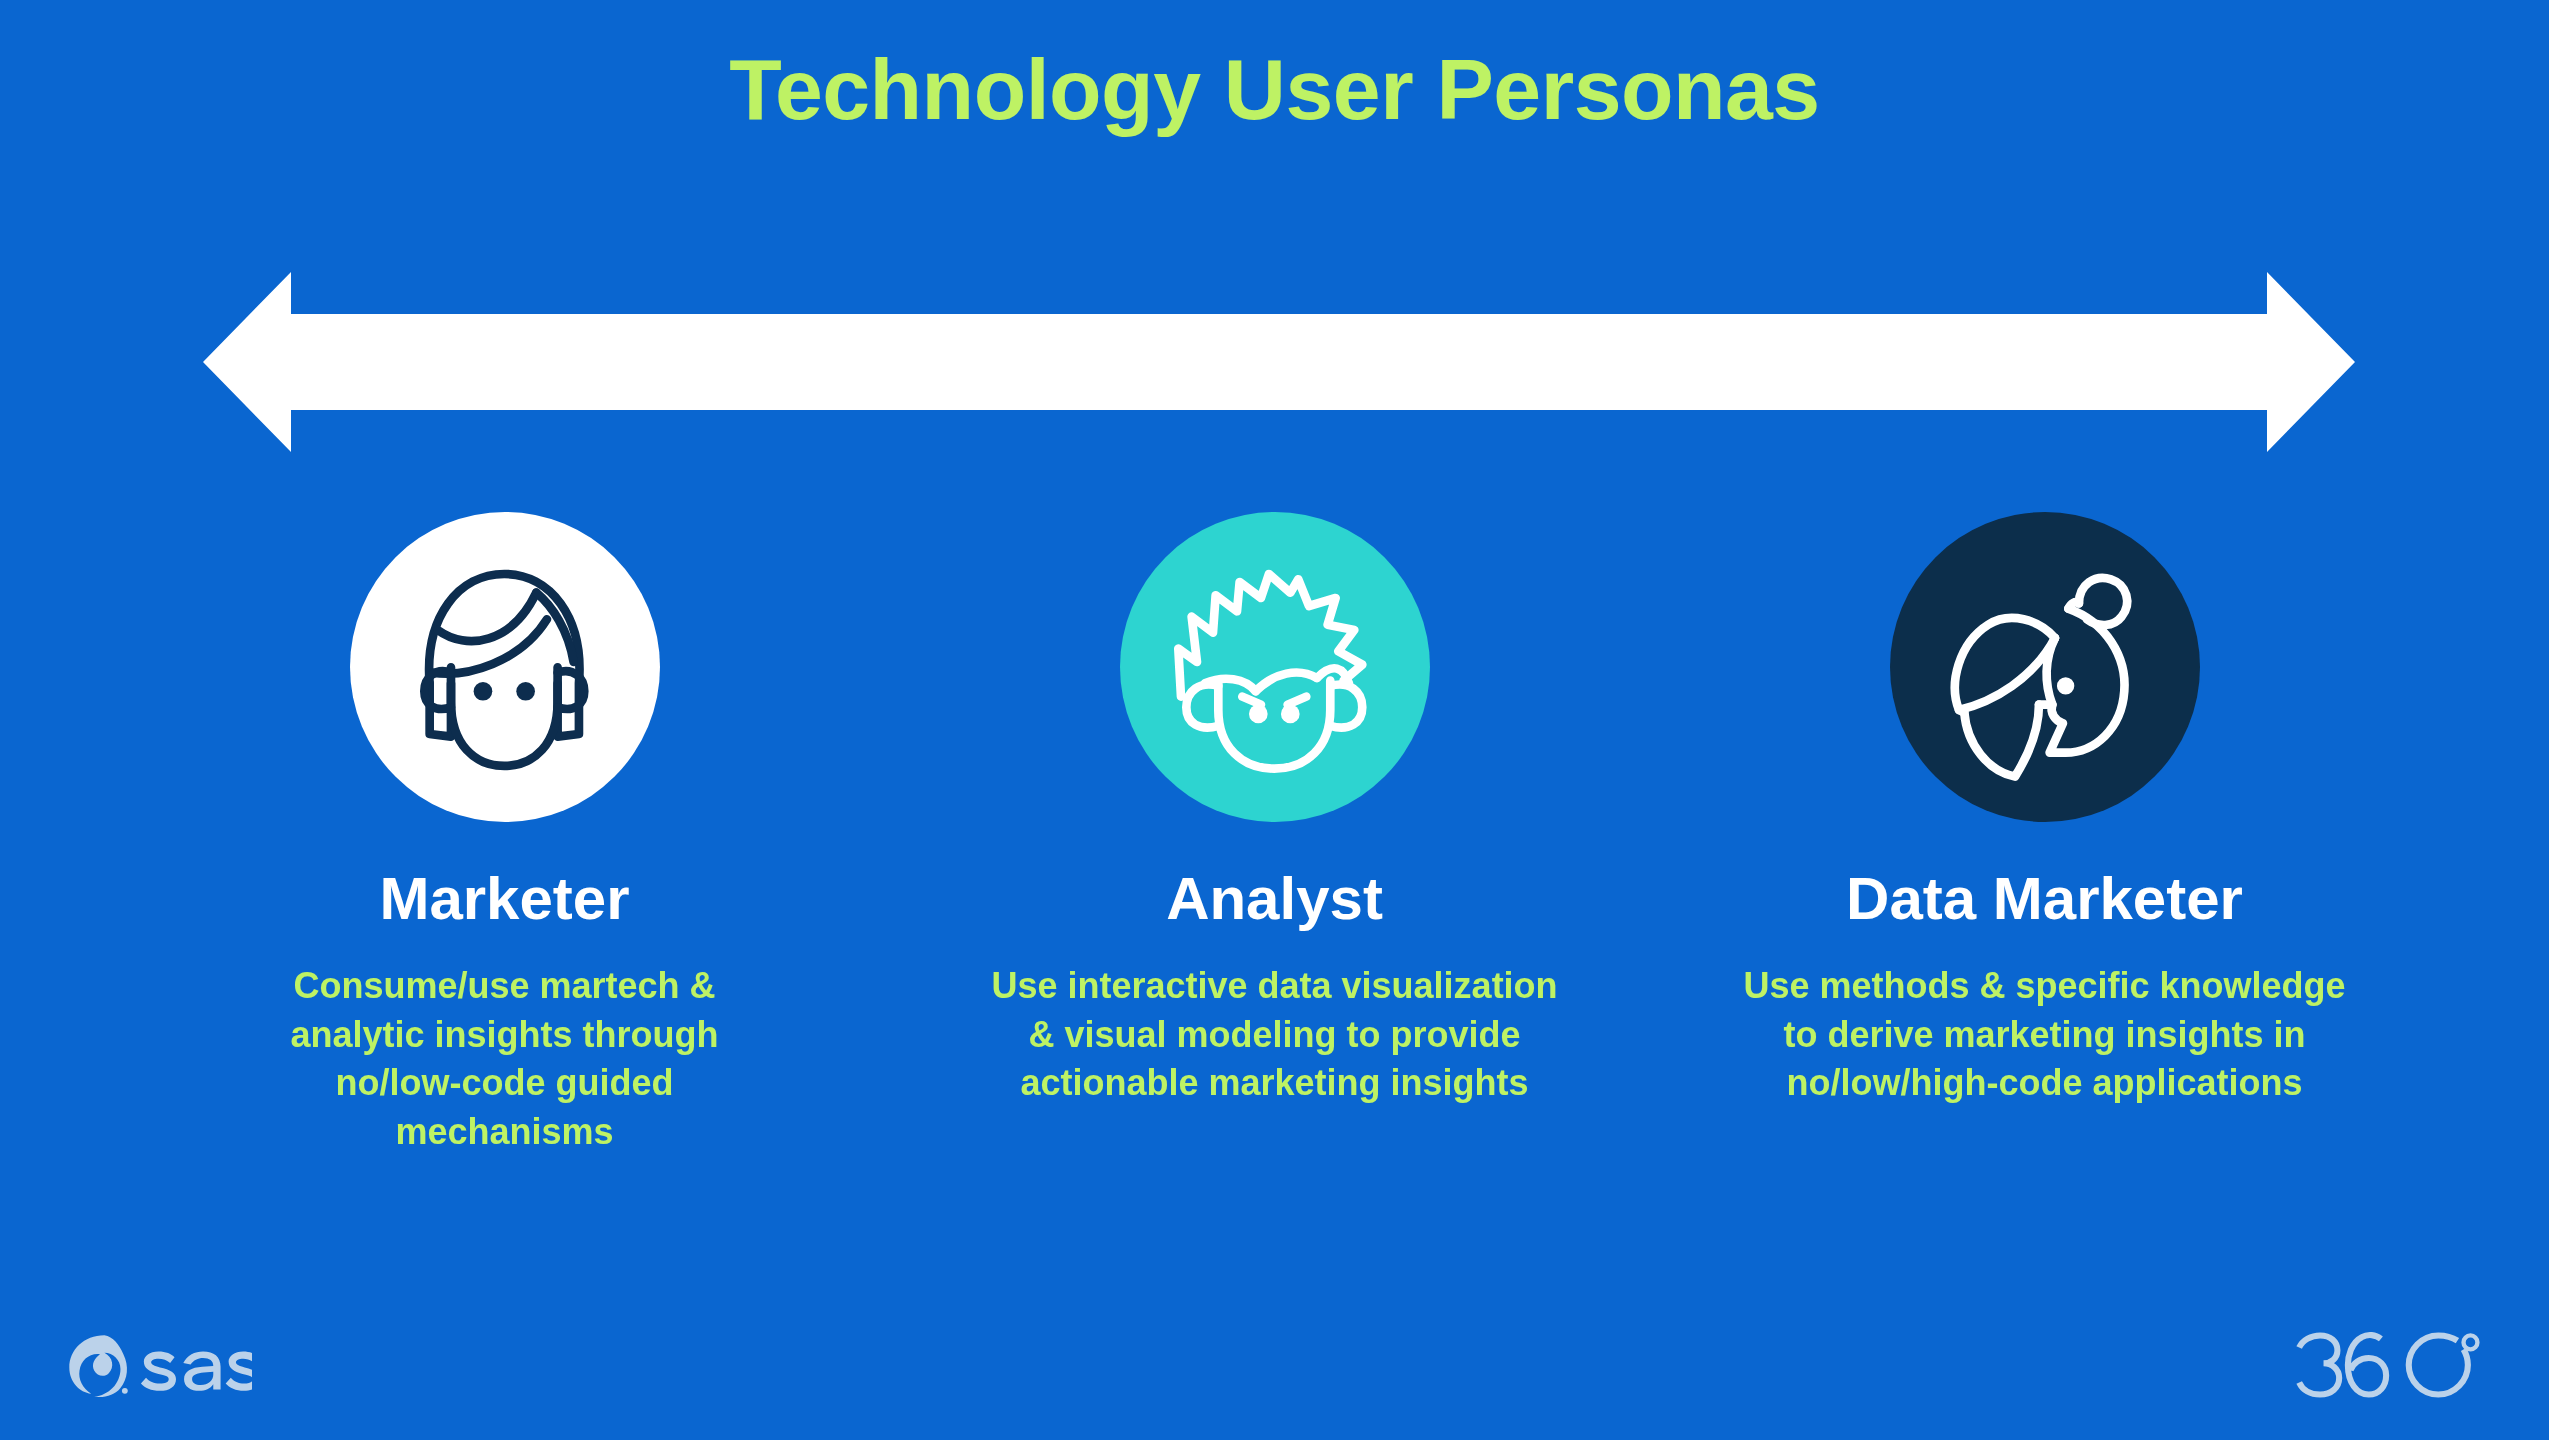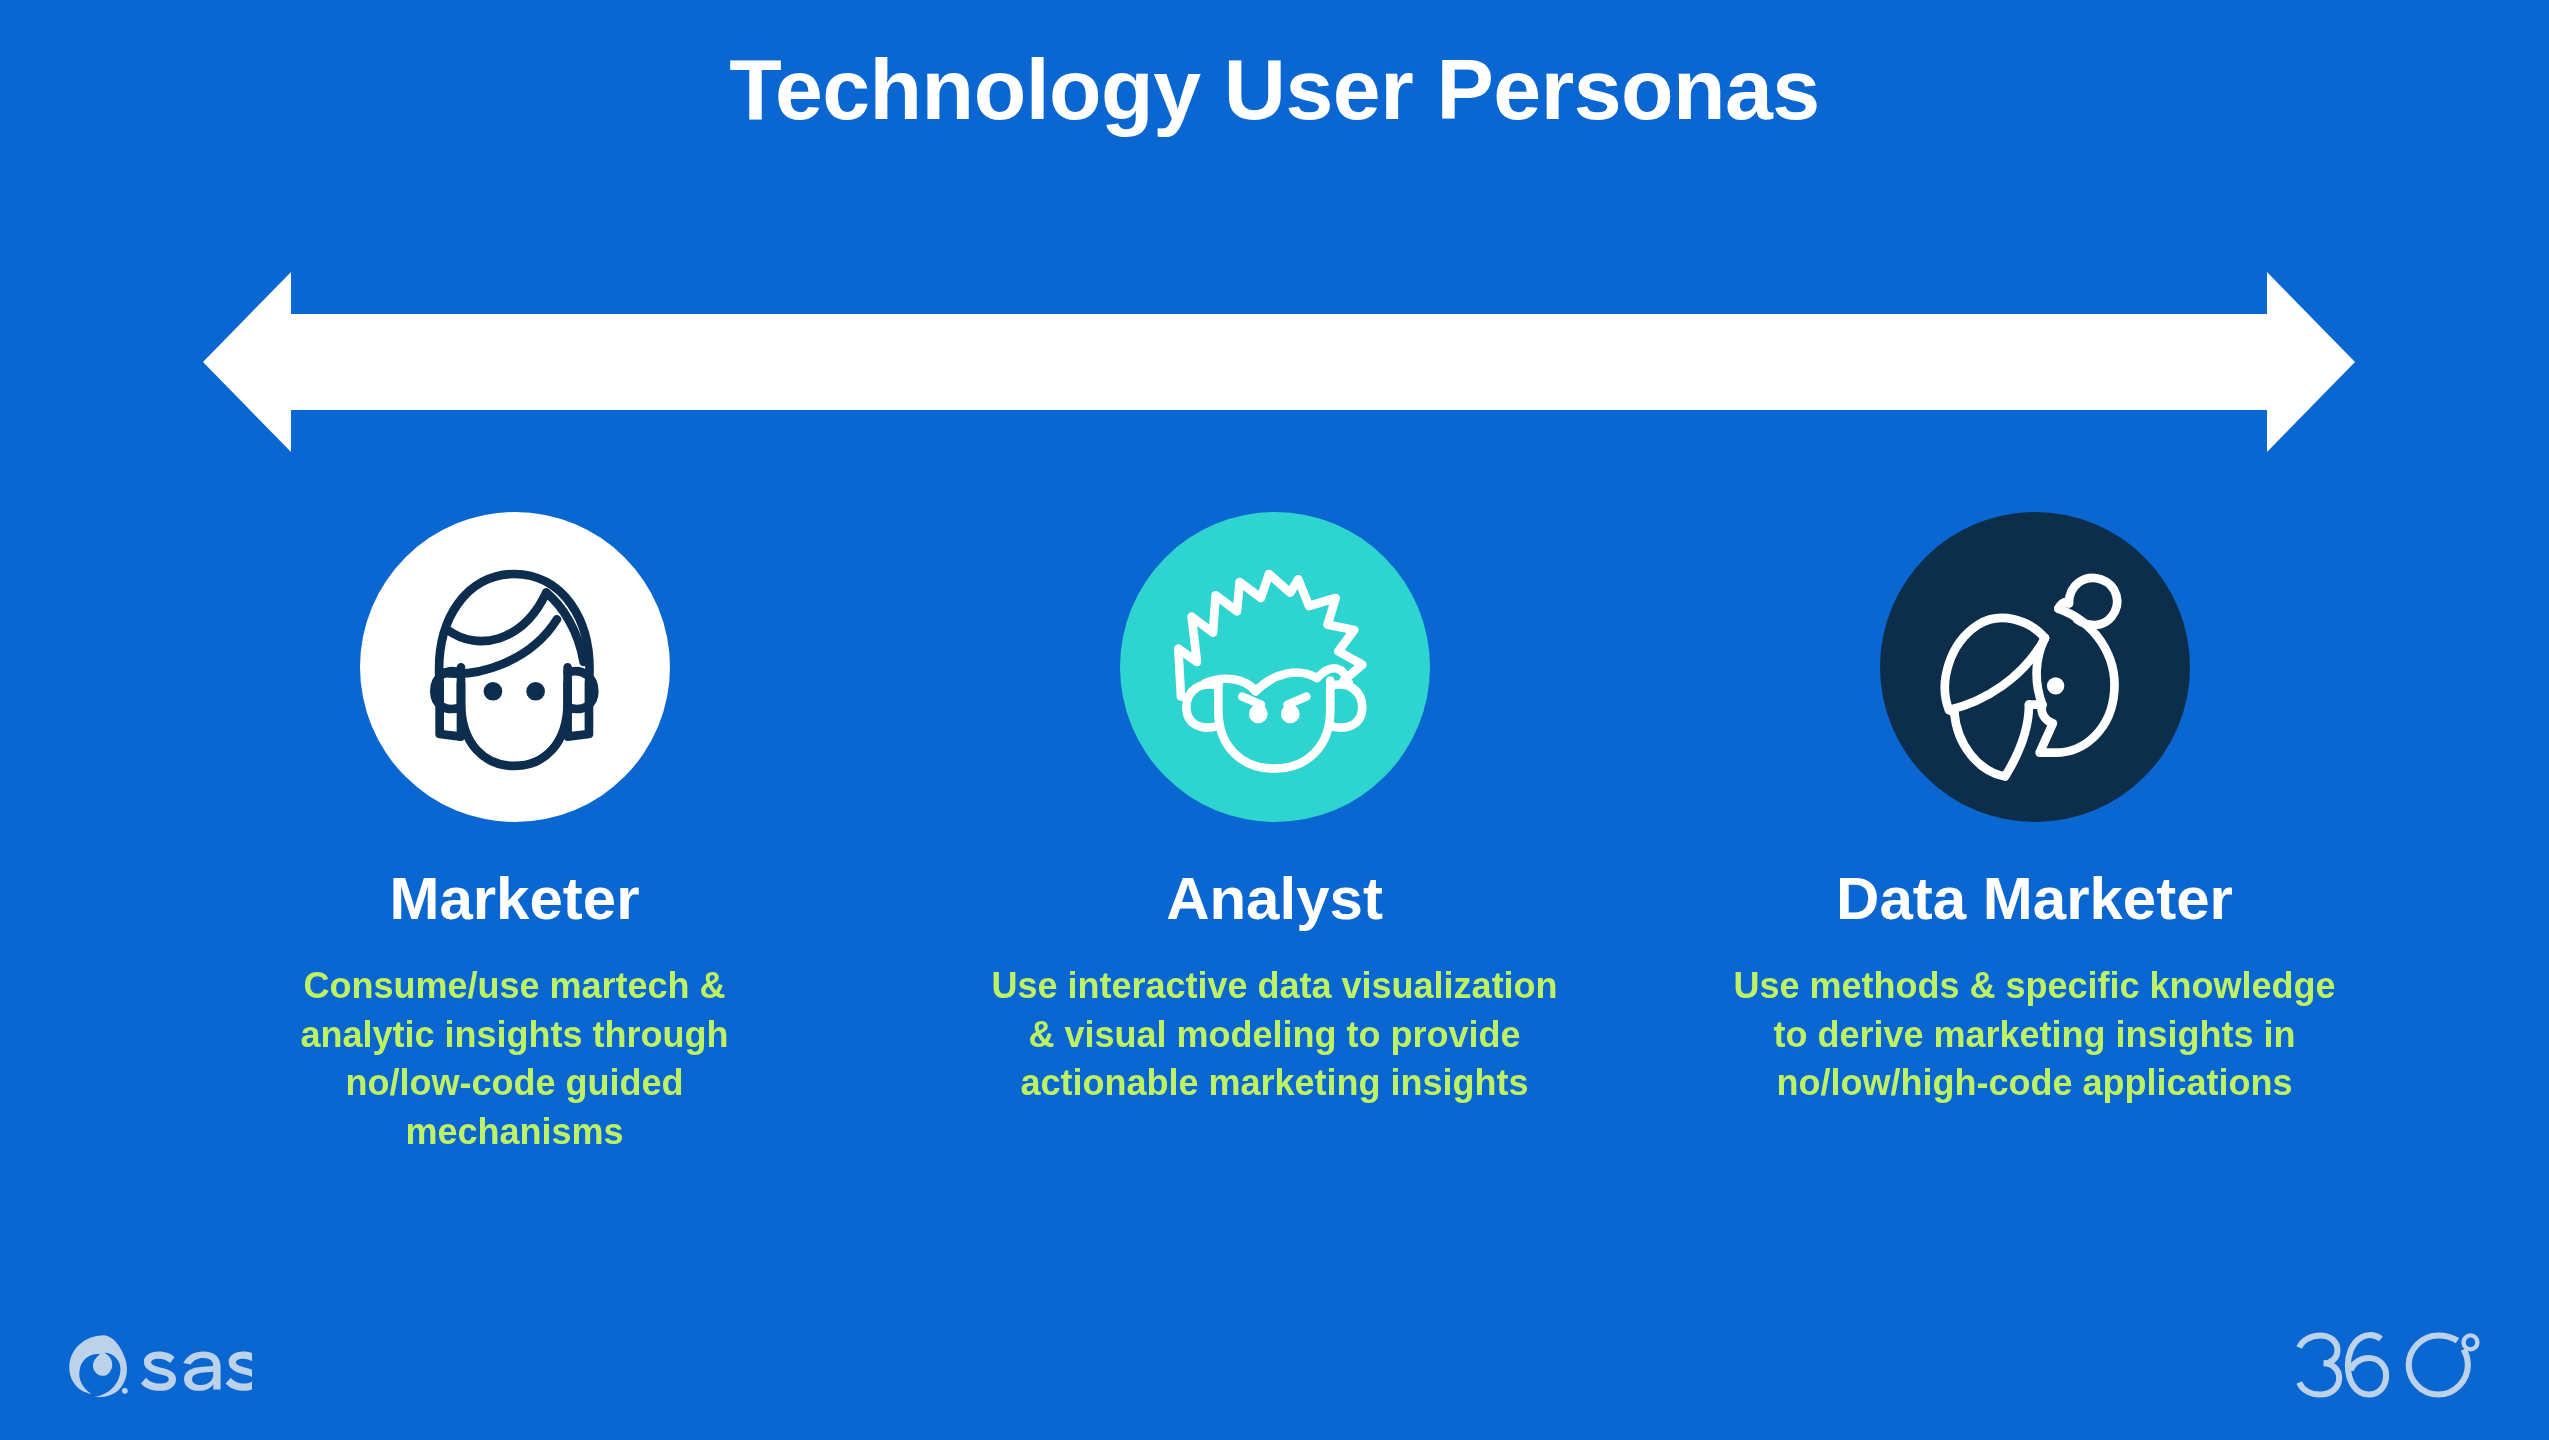--- a/index.html
+++ b/index.html
@@ -27,21 +27,21 @@
 
   
   #slide-title {
     position: absolute;
     top: 44px;
     left: 0;
     width: 2549px;
     text-align: center;
     font-size: 86px;
     font-weight: bold;
-    color: #ffffff;
+    color: #bef264;
     letter-spacing: -0.5px;
     line-height: 1.05;
   }
 
   
   #spectrum-arrow {
     position: absolute;
     left: 203px;
     top: 272px;
     width: 2152px;
@@ -63,20 +63,21 @@
 
   
   #personas {
     position: absolute;
     top: 512px;
     left: 0;
     width: 2549px;
     display: flex;
     justify-content: center;
     align-items: flex-start;
+    gap: 10px;
   }
   .persona {
     width: 760px;
     display: flex;
     flex-direction: column;
     align-items: center;
     text-align: center;
   }
 
   .persona-avatar {

